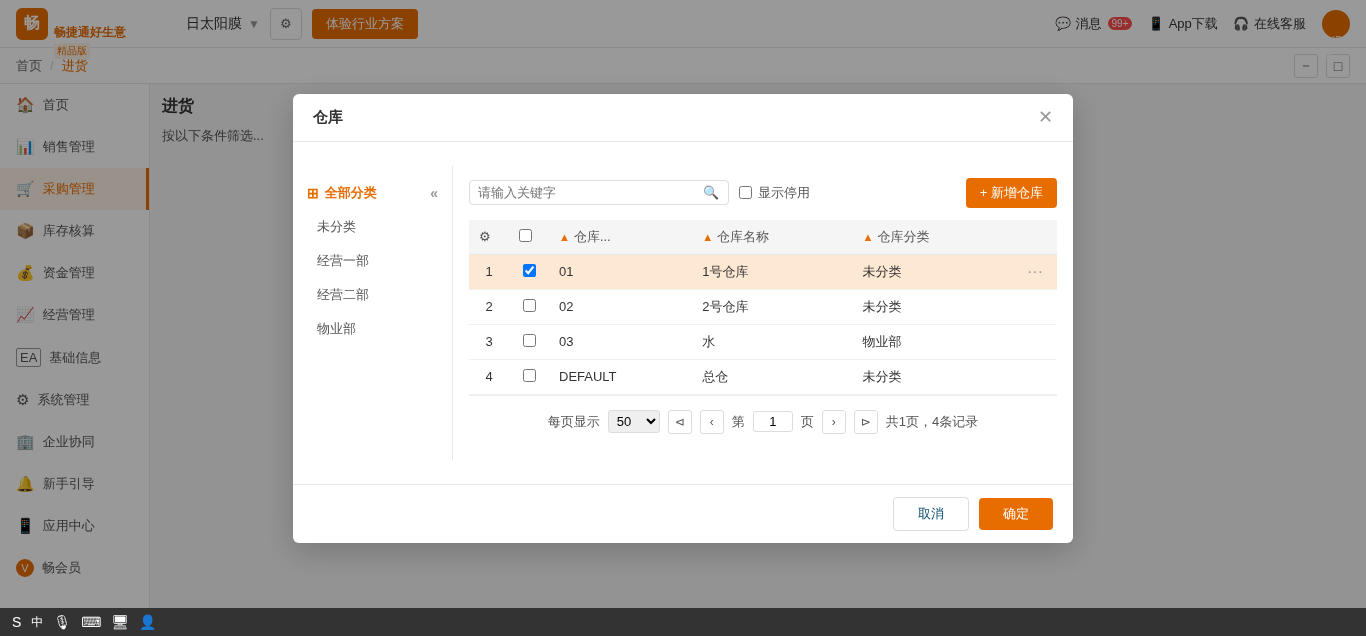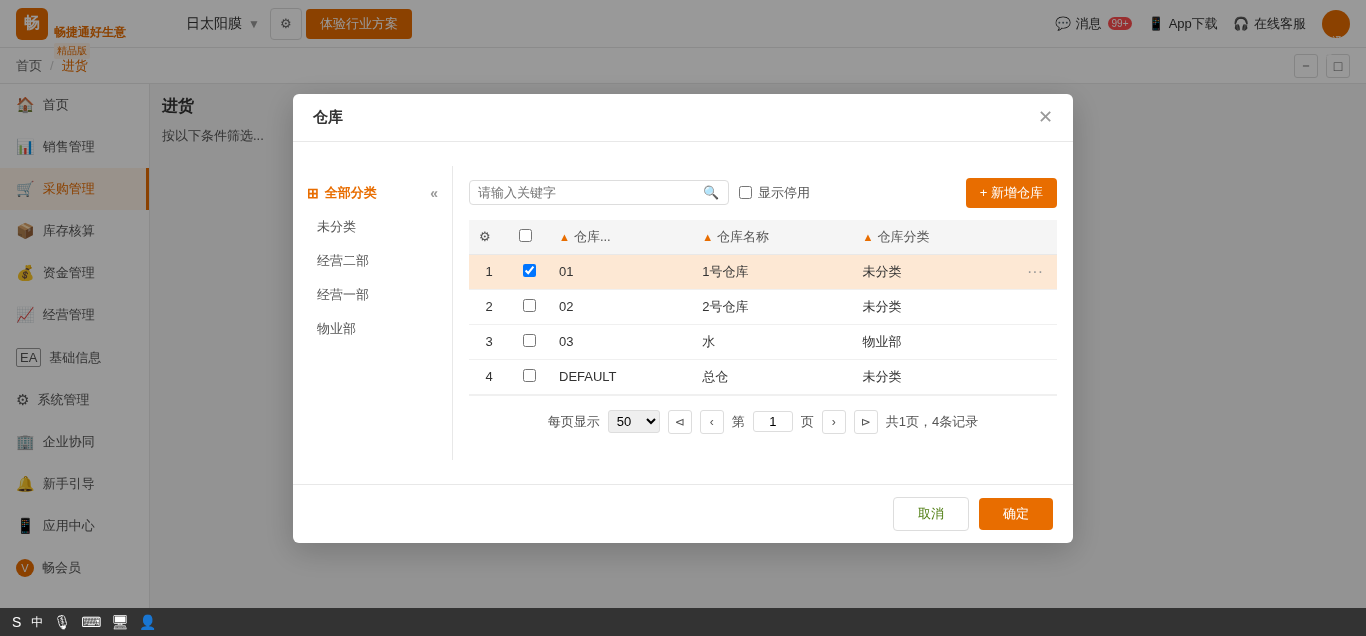--- a/index.html
+++ b/index.html
@@ -41,21 +41,21 @@
       width: 32px; height: 32px;
       border: 1px solid #ddd; border-radius: 4px;
       display: flex; align-items: center; justify-content: center;
       color: #666; margin-left: 10px; cursor: pointer;
     }
 
     .header-trial-btn {
       background: #e86d00; color: white;
       border: none; border-radius: 4px;
       padding: 6px 14px; font-size: 13px;
-      cursor: pointer; margin-left: 4px;
+      cursor: pointer; margin-left: 10px;
     }
 
     .header-right {
       margin-left: auto;
       display: flex; align-items: center; gap: 16px;
     }
     .header-right-item {
       display: flex; align-items: center; gap: 4px;
       color: #333; font-size: 13px; cursor: pointer;
     }
@@ -286,21 +286,21 @@
     .modal-footer {
       display: flex; align-items: center; justify-content: flex-end;
       padding: 12px 20px;
       border-top: 1px solid #e8e8e8;
       gap: 10px;
     }
     .cancel-btn {
       padding: 7px 24px;
       border: 1px solid #ddd;
       background: white; border-radius: 4px;
-      cursor: pointer; font-size: 13px; color: #4d7c0f;
+      cursor: pointer; font-size: 13px; color: #0c4a6e;
     }
     .confirm-btn {
       padding: 7px 24px;
       background: #e86d00; color: white;
       border: none; border-radius: 4px;
       cursor: pointer; font-size: 13px;
     }
 
     
     .bottom-bar {
@@ -445,22 +445,22 @@
 
     <div class="modal-body">
 
       <div class="cat-sidebar">
         <div class="cat-header">
           <span class="cat-grid-icon">⊞</span>
           <span>全部分类</span>
           <span class="cat-collapse-btn">«</span>
         </div>
         <div class="cat-item">未分类</div>
+        <div class="cat-item">经营一部</div>
         <div class="cat-item">经营二部</div>
-        <div class="cat-item">经营一部</div>
         <div class="cat-item">物业部</div>
       </div>
 
       <div class="modal-main">
 
         <div class="modal-toolbar">
           <div class="search-box">
             <input class="search-input" type="text" placeholder="请输入关键字" style="">
             <span class="search-icon">🔍</span>
           </div>

